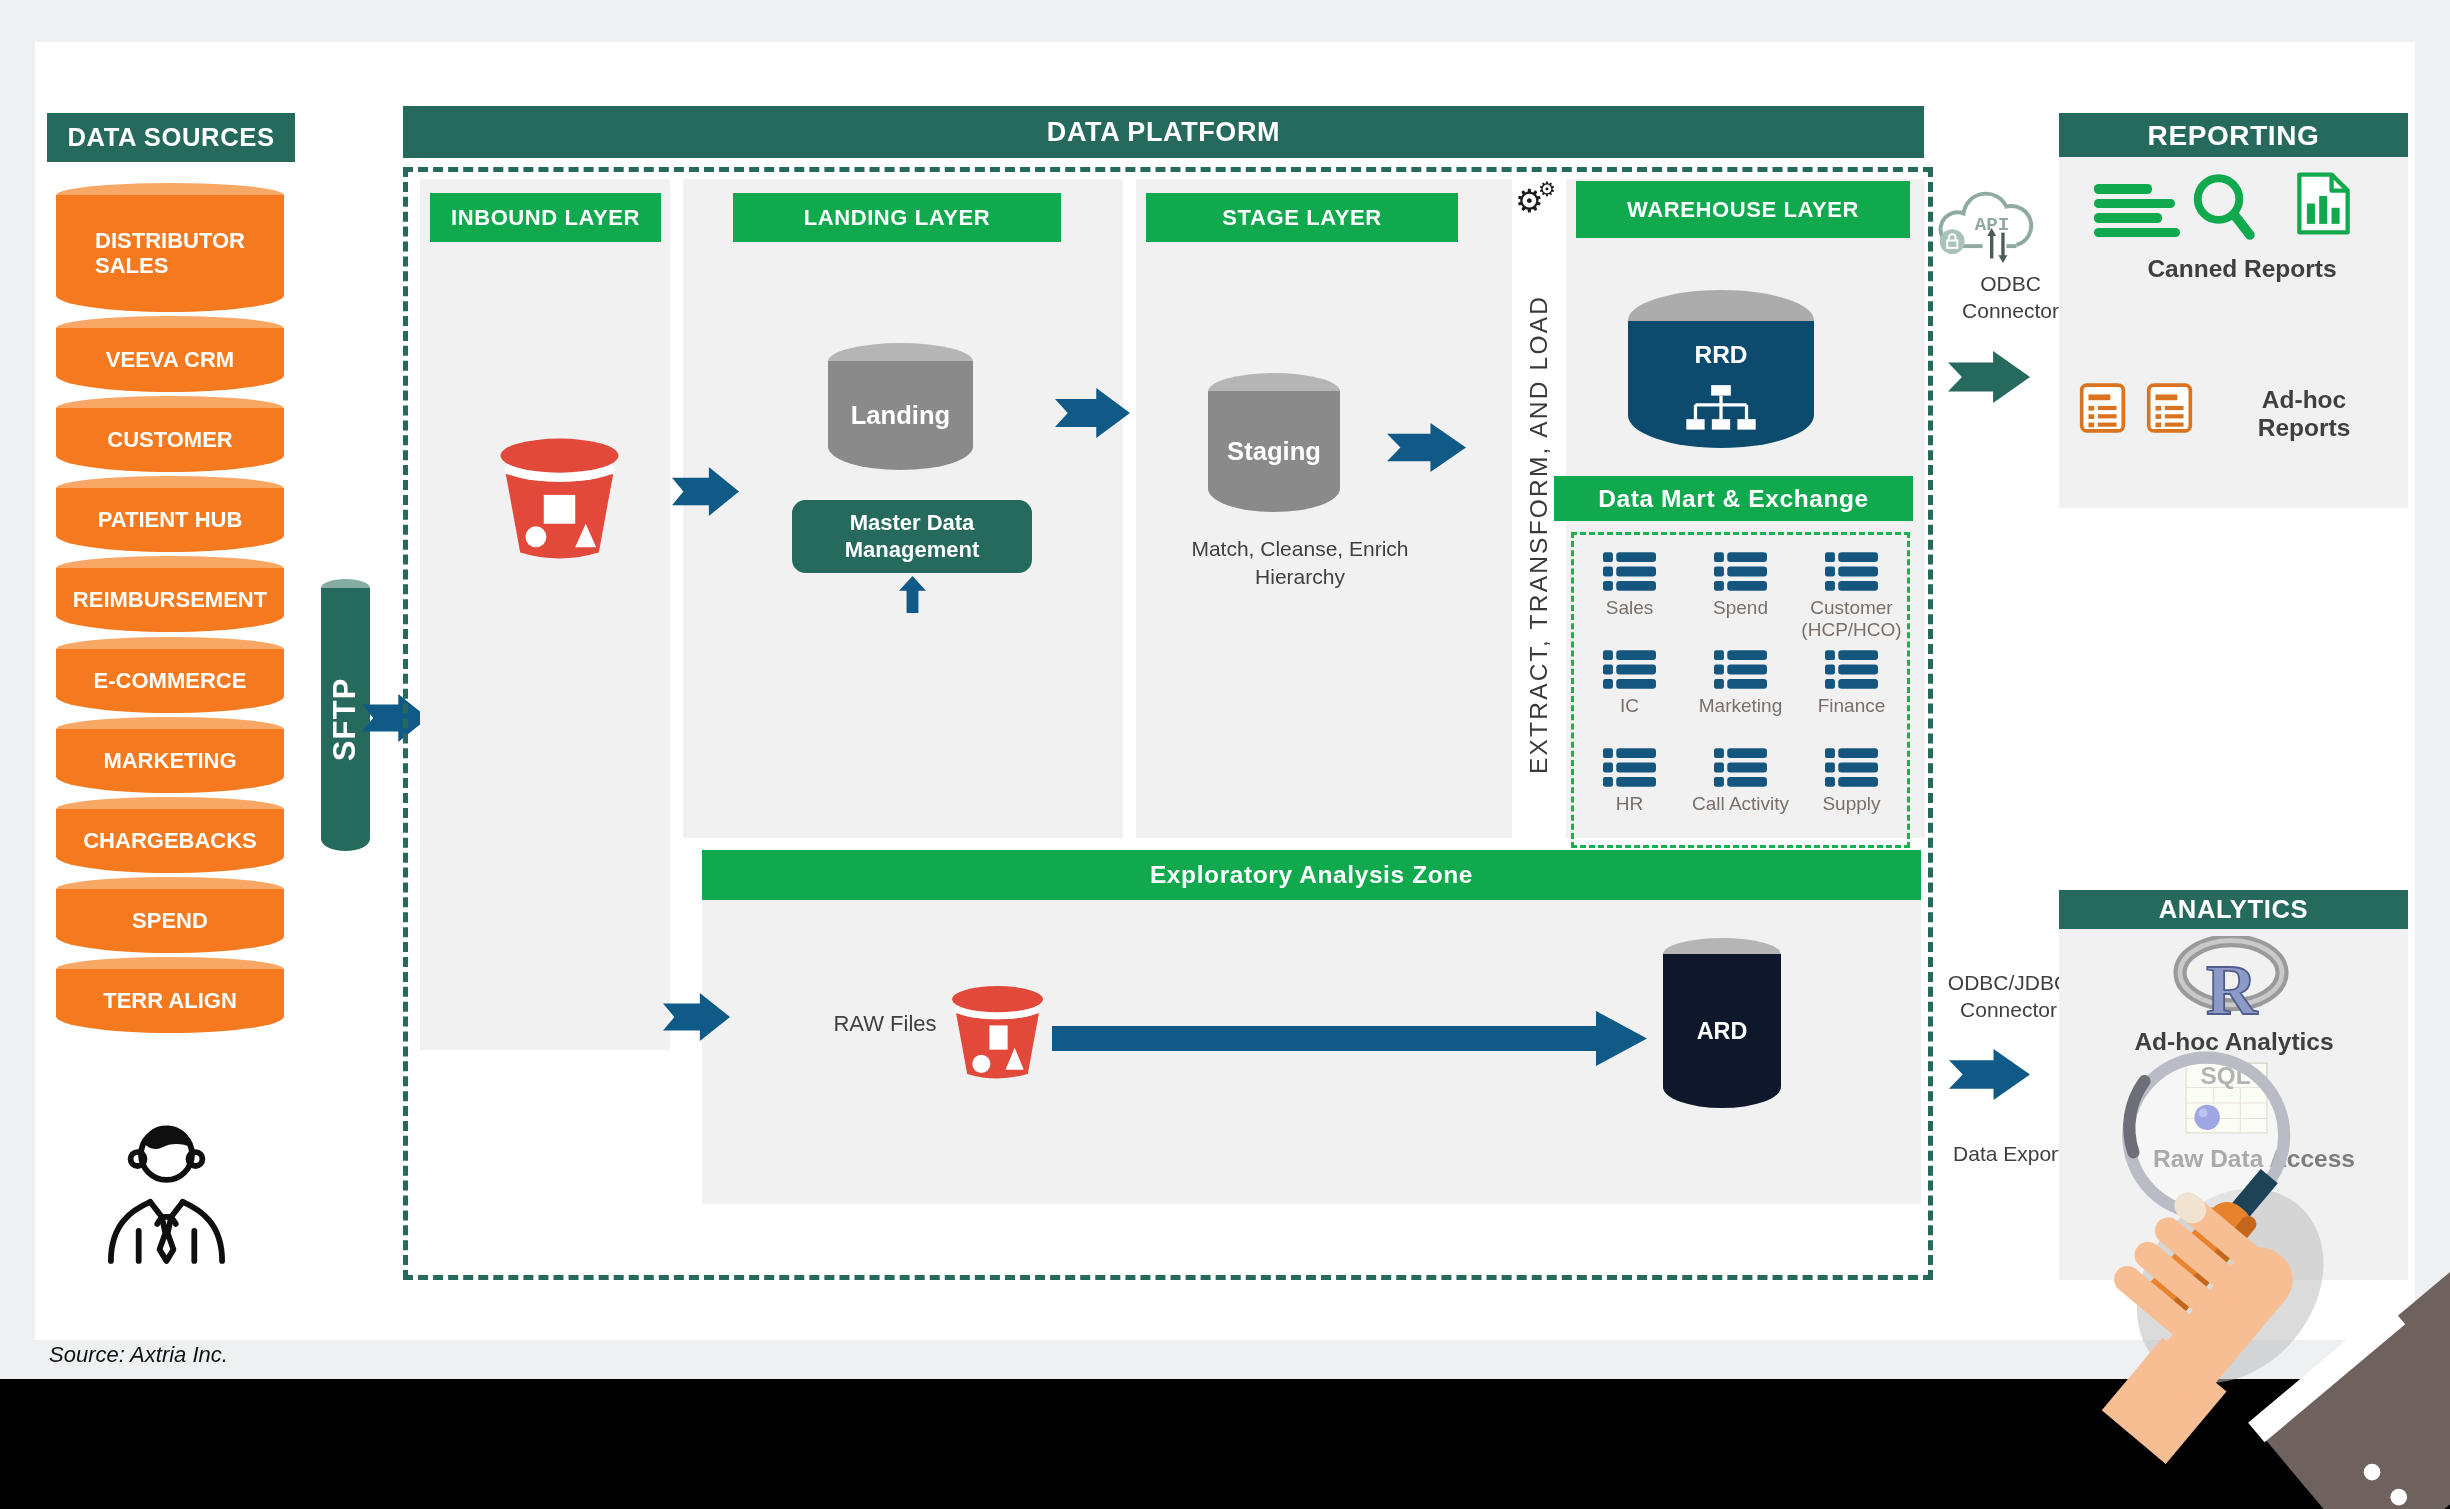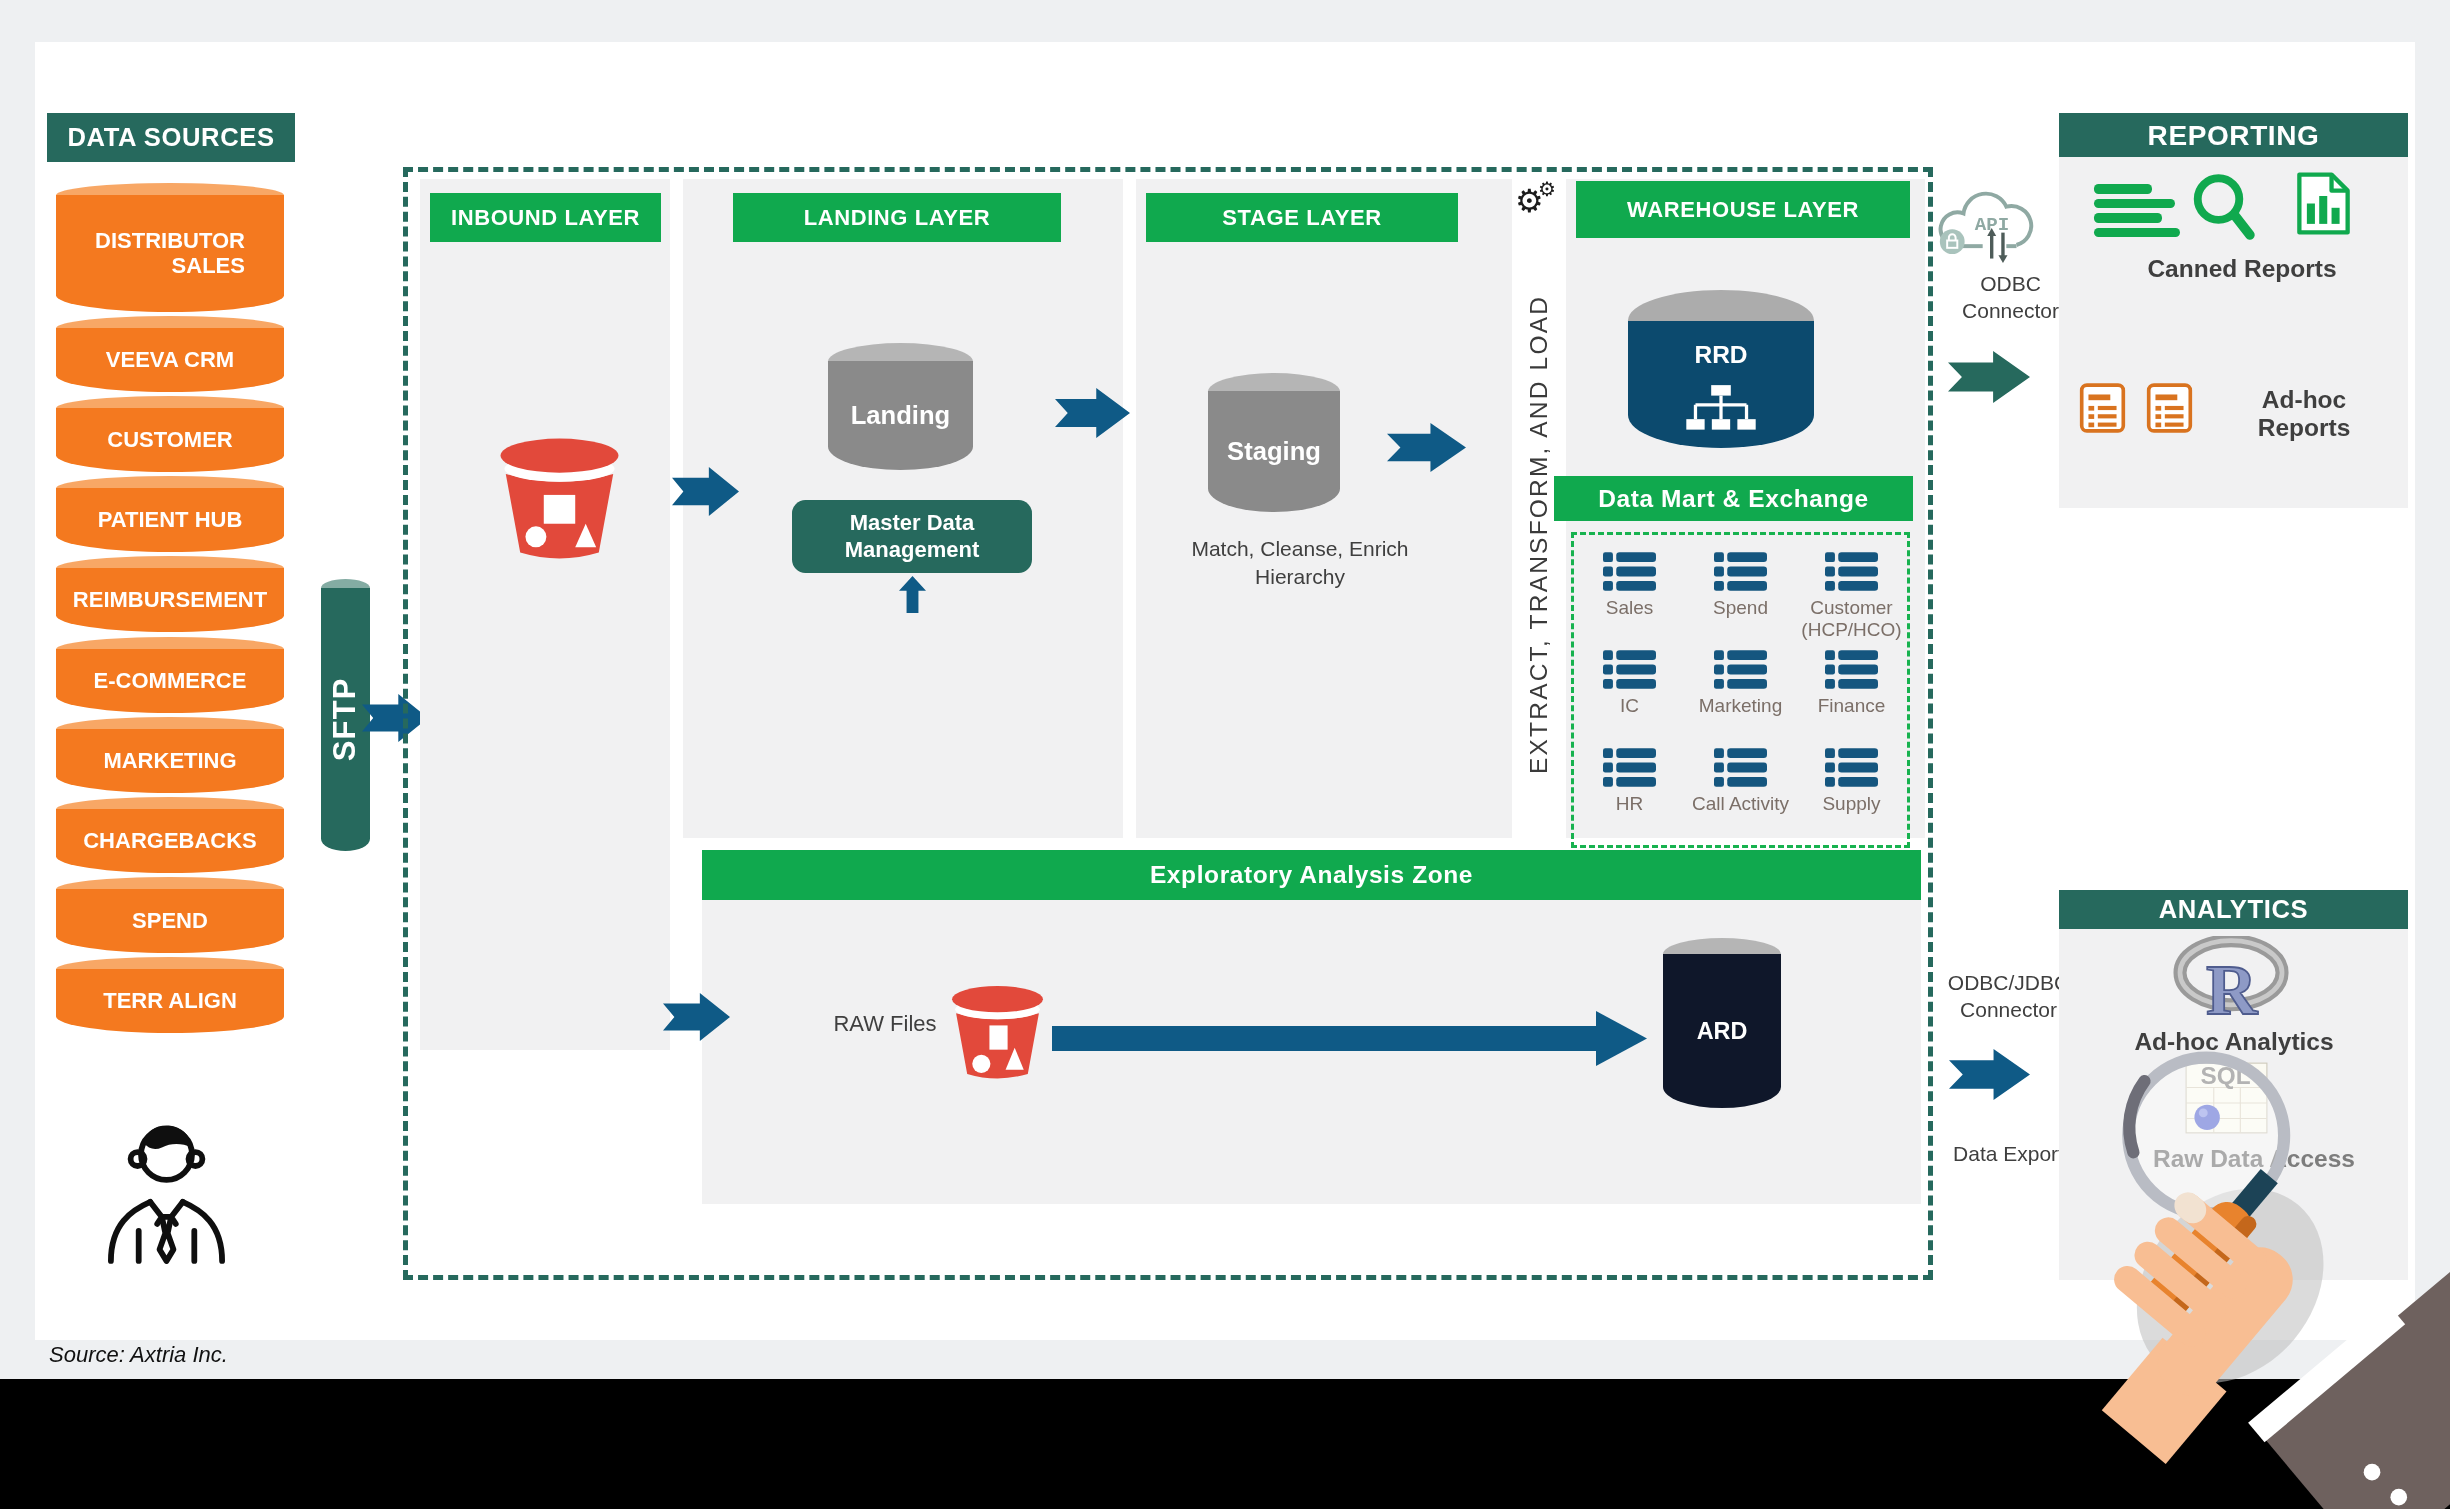--- a/index.html
+++ b/index.html
@@ -9,21 +9,21 @@
   .card{background:#FFFFFF;}
   .panel{background:#F1F1F2;}
   .teal-hd{background:#26695D;color:#fff;font-weight:bold;display:flex;align-items:center;justify-content:center;letter-spacing:0.6px;}
   .green-hd{background:#10A94E;color:#fff;font-weight:bold;display:flex;align-items:center;justify-content:center;letter-spacing:0.6px;}
   .ml{white-space:pre-line;}
   .ctr{display:flex;align-items:center;justify-content:center;text-align:center;}
   
   .cyl{position:absolute;}
   .cyl .cap{position:absolute;left:0;right:0;border-radius:50%;}
   .cyl .tube{position:absolute;left:0;right:0;bottom:0;display:flex;align-items:center;justify-content:center;
-             color:#fff;font-weight:bold;text-align:right;line-height:1.12;}
+             color:#fff;font-weight:bold;text-align:left;line-height:1.12;}
   .cyl-or .cap{top:0;height:24.5px;background:#F8A765;}
   .cyl-or .tube{top:12.2px;background:#F4791F;border-bottom-left-radius:50% 16.7px;border-bottom-right-radius:50% 16.7px;font-size:22px;}
   .cyl-gr .cap{top:0;height:37px;background:#B5B5B5;}
   .cyl-gr .tube{top:18.4px;background:#8A8A8A;border-bottom-left-radius:50% 23.4px;border-bottom-right-radius:50% 23.4px;font-size:25.6px;}
   .cyl-rrd .cap{top:0;height:61px;background:#ACACAC;}
   .cyl-rrd .tube{top:31px;background:#0c4a6e;border-bottom-left-radius:50% 33px;border-bottom-right-radius:50% 33px;font-size:24.5px;
                  flex-direction:column;justify-content:flex-start;padding-top:20px;gap:16.7px;}
   .cyl-teal .cap{top:0;height:18px;background:#84ACA3;}
   .cyl-teal .tube{top:9px;background:#26695D;border-bottom-left-radius:50% 12.2px;border-bottom-right-radius:50% 12.2px;}
   .cyl-ard .cap{top:0;height:32px;background:#B5B5B5;}
@@ -119,20 +119,23 @@
   </svg>
 
   <div class="cyl cyl-teal" style="left:321px;top:579px;width:49px;height:272px;">
     <div class="cap"></div>
     <div class="tube">
       <span style="transform:rotate(-90deg);white-space:nowrap;font-size:31px;letter-spacing:1.1px;">SFTP</span>
     </div>
   </div>
   <div class="abs barrow" style="left:362px;top:694px;width:66px;height:48px;"></div>
 
+  <div class="abs teal-hd" style="left:403px;top:106px;width:1521px;height:52px;font-size:27px;">
+    <span>DATA PLATFORM</span>
+  </div>
 
   <div class="abs panel" style="left:420px;top:179px;width:250px;height:871px;"></div>
   <div class="abs panel" style="left:683px;top:179px;width:440px;height:659px;"></div>
   <div class="abs panel" style="left:1136px;top:179px;width:376px;height:659px;"></div>
   <div class="abs panel" style="left:1566px;top:179px;width:359px;height:659px;"></div>
   <div class="abs panel" style="left:702px;top:900px;width:1219px;height:304px;"></div>
 
   <div class="abs dash-teal" style="left:403px;top:167px;width:1520px;height:1103px;pointer-events:none;"></div>
 
   <div class="abs green-hd" style="left:430px;top:193px;width:231px;height:49px;font-size:22px;">

